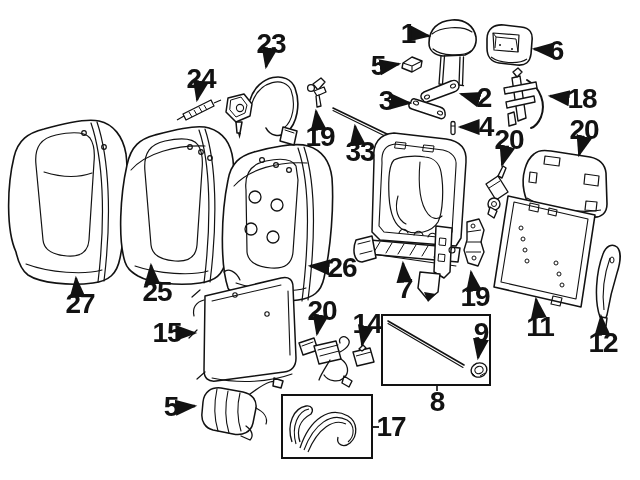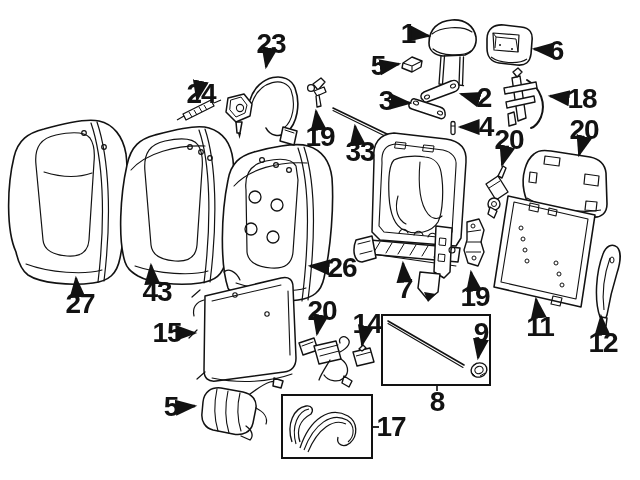--- a/index.html
+++ b/index.html
@@ -309,18 +309,18 @@
   <div class="callout" style="left:322px;top:311px">20</div>
   <div class="callout" style="left:171px;top:407px">5</div>
   <div class="callout" style="left:367px;top:324px">14</div>
   <div class="callout" style="left:391px;top:427px">17</div>
   <div class="callout" style="left:582px;top:99px">18</div>
   <div class="callout" style="left:475px;top:297px">19</div>
   <div class="callout" style="left:509px;top:140px">20</div>
   <div class="callout" style="left:360px;top:152px">33</div>
   <div class="callout" style="left:320px;top:137px">19</div>
   <div class="callout" style="left:271px;top:44px">23</div>
-  <div class="callout" style="left:201px;top:94px">24</div>
-  <div class="callout" style="left:157px;top:292px">43</div>
+  <div class="callout" style="left:201px;top:79px">24</div>
+  <div class="callout" style="left:157px;top:292px">25</div>
   <div class="callout" style="left:342px;top:268px">26</div>
   <div class="callout" style="left:80px;top:304px">27</div>
 
 </div>
 
 </body></html>

